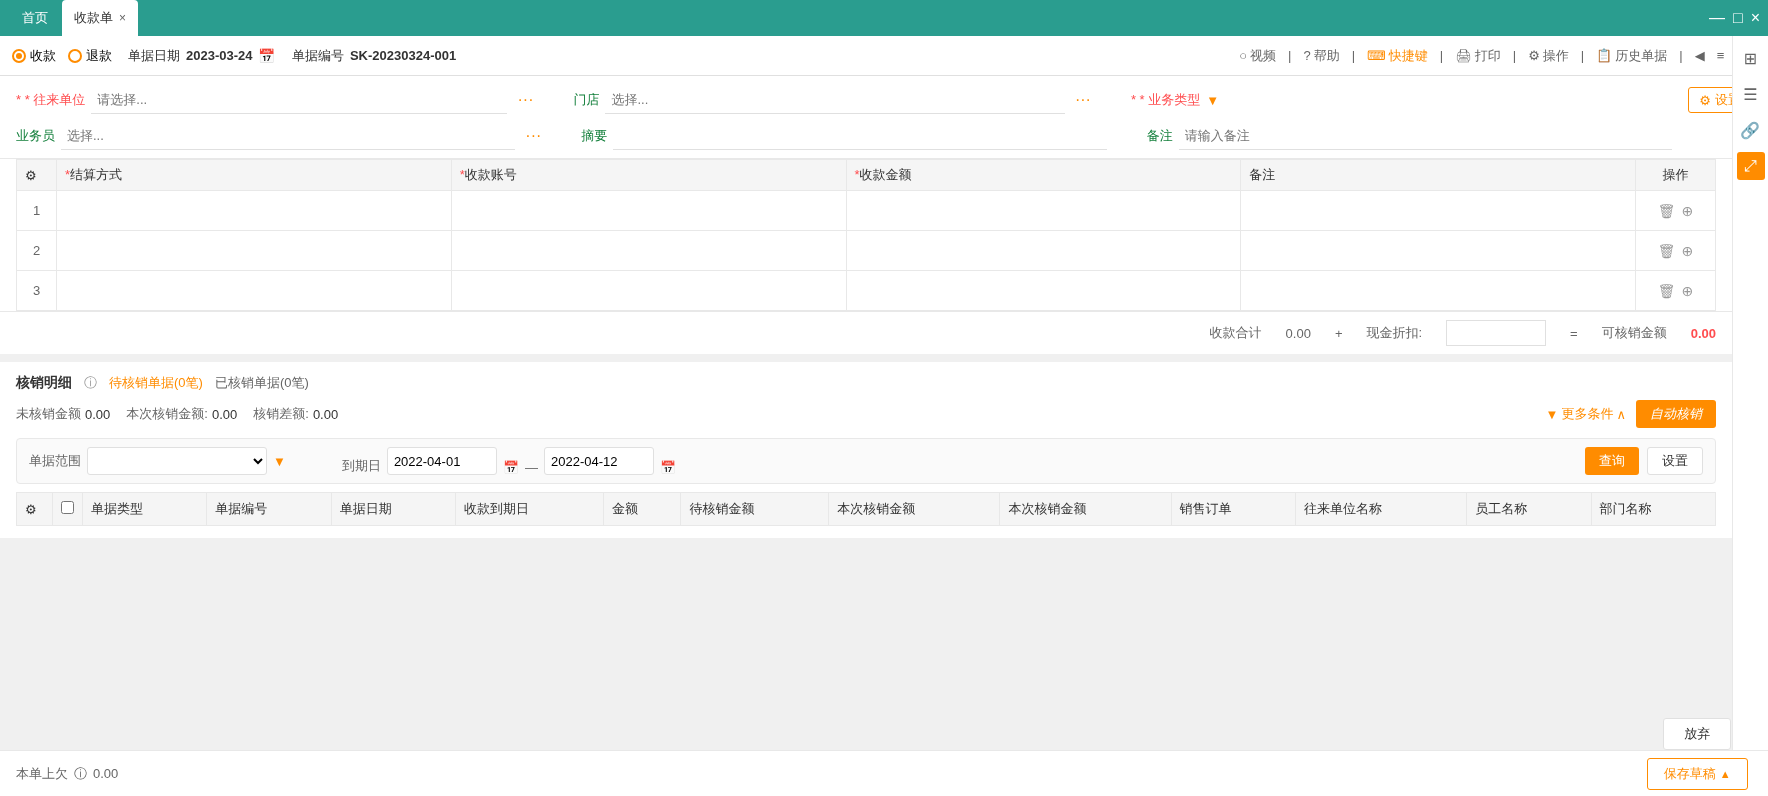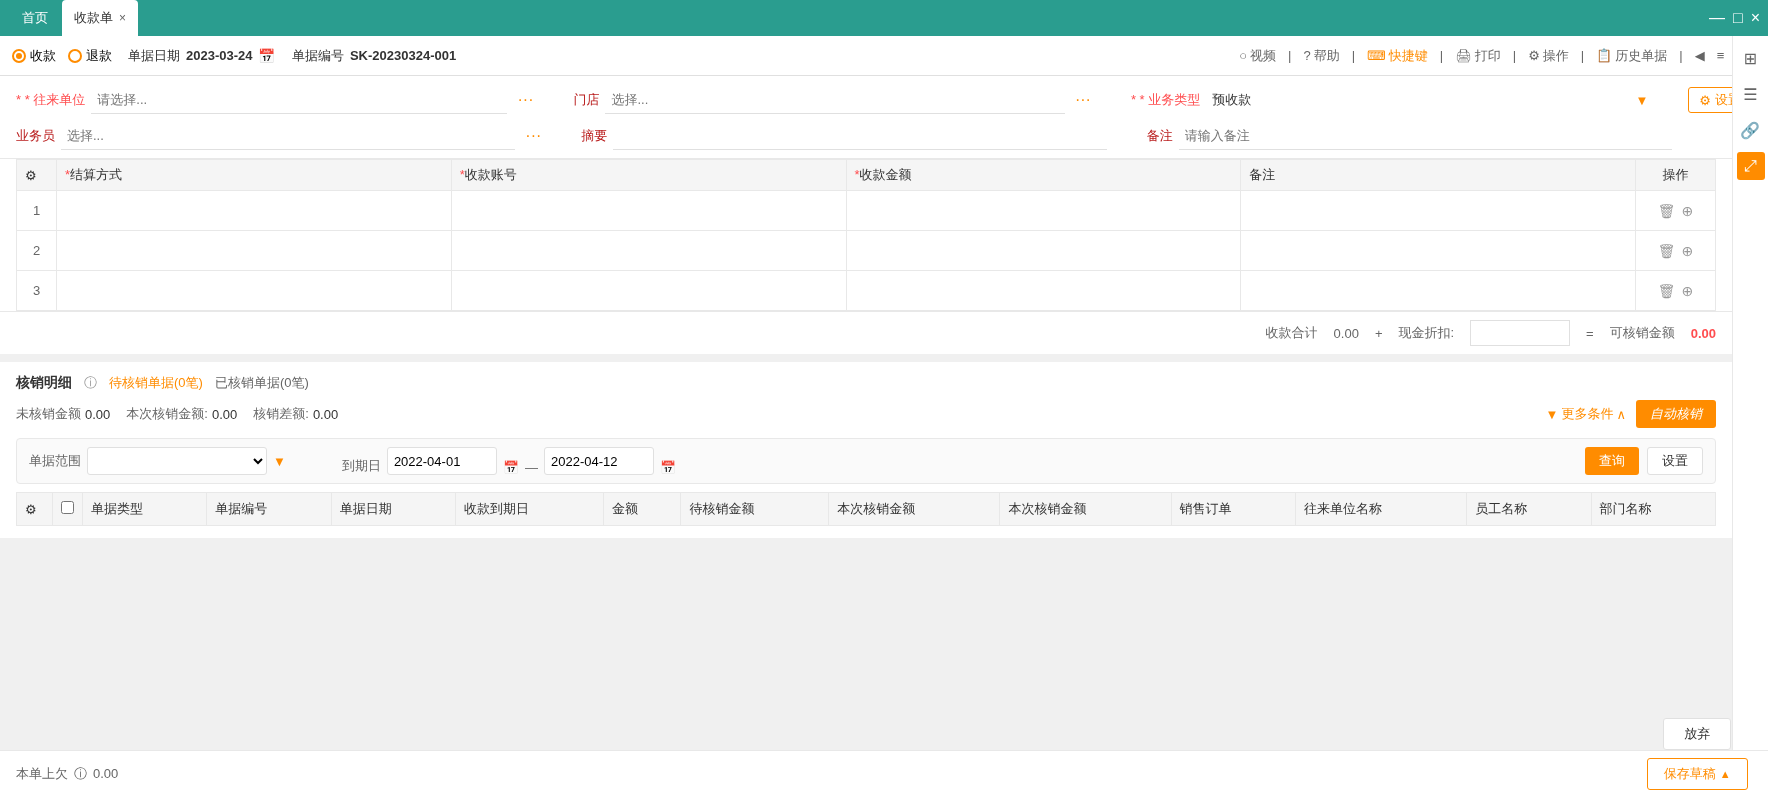--- a/index.html
+++ b/index.html
@@ -53,21 +53,21 @@
     
     .form-area {
       background: white; padding: 10px 16px 8px;
       display: flex; flex-direction: column; gap: 8px;
       border-bottom: 1px solid #e8e8e8;
     }
     .form-row { display: flex; align-items: center; gap: 0; }
     .form-field { display: flex; align-items: center; gap: 6px; flex: 1; }
     .form-field-label { color: #ff4d4f; font-size: 13px; white-space: nowrap; }
     .form-field-label.required::before { content: '* '; color: #ff4d4f; }
-    .form-field-label.normal { color: #b91c1c; }
+    .form-field-label.normal { color: #15803d; }
     .form-input {
       flex: 1; height: 28px; border: none; border-bottom: 1px solid #e0e0e0;
       padding: 0 6px; color: #8b5cf6; outline: none; font-size: 13px;
     }
     .form-more { color: #ff8c00; cursor: pointer; font-size: 16px; margin-left: 4px; }
     .field-separator { width: 40px; }
     .settings-btn {
       background: white; border: 1px solid #ff8c00; color: #ff8c00;
       padding: 3px 10px; border-radius: 3px; cursor: pointer; font-size: 13px;
       display: flex; align-items: center; gap: 4px; white-space: nowrap;
@@ -89,21 +89,21 @@
       width: 100%; height: 100%; border: none; outline: none;
       padding: 0 8px; font-size: 13px;
     }
     .table-row-num { text-align: center; width: 40px; color: #666; padding: 6px; }
     .col-actions { display: flex; align-items: center; gap: 6px; padding: 0 8px; justify-content: center; }
     .action-icon { color: #999; cursor: pointer; font-size: 14px; }
 
     
     .sum-row {
       background: white; display: flex; align-items: center; justify-content: flex-end;
-      padding: 8px 16px; gap: 16px; border-top: 1px solid #e8e8e8;
+      padding: 8px 16px; gap: 24px; border-top: 1px solid #e8e8e8;
       color: #666;
     }
     .sum-value { color: #ff4d4f; font-weight: bold; }
     .sum-input {
       width: 100px; height: 26px; border: 1px solid #e0e0e0;
       padding: 0 6px; outline: none; font-size: 13px;
     }
 
     
     .writeoff-section { background: white; margin-top: 8px; padding: 12px 16px; }
@@ -288,21 +288,20 @@
 
     <div class="form-field" style="flex:2;">
       <span class="form-field-label normal">门店</span>
       <input type="text" class="form-input" placeholder="选择..." style="">
       <span class="form-more">···</span>
     </div>
     <div class="field-separator"></div>
 
     <div class="form-field" style="flex:2; align-items:center;">
       <span class="form-field-label required">* 业务类型</span>
-      <span style="flex:1; padding: 0 6px; color:#333;">预收款</span>
       <span style="color:#ff8c00; cursor:pointer;">▼</span>
     </div>
     <div class="field-separator"></div>
     <button class="settings-btn">
       <span>⚙</span>
       <span>设置</span>
     </button>
   </div>
   <div class="form-row">
 

